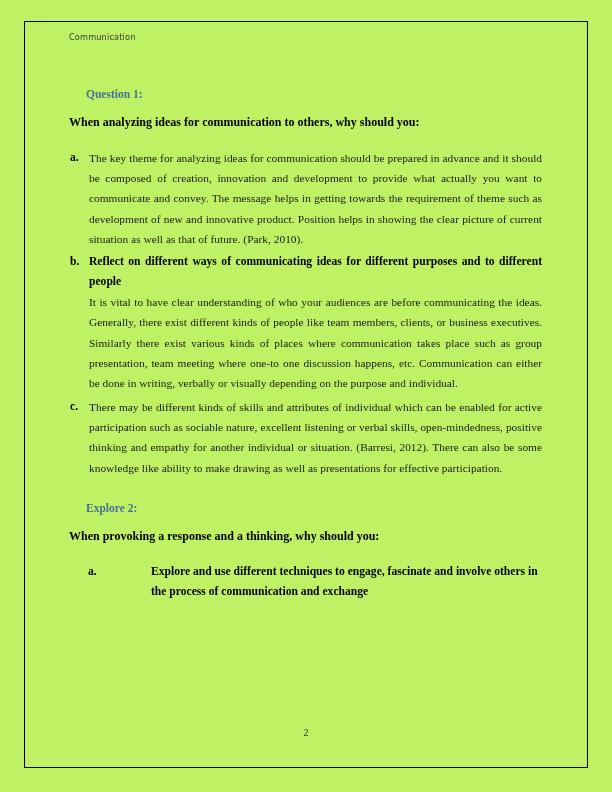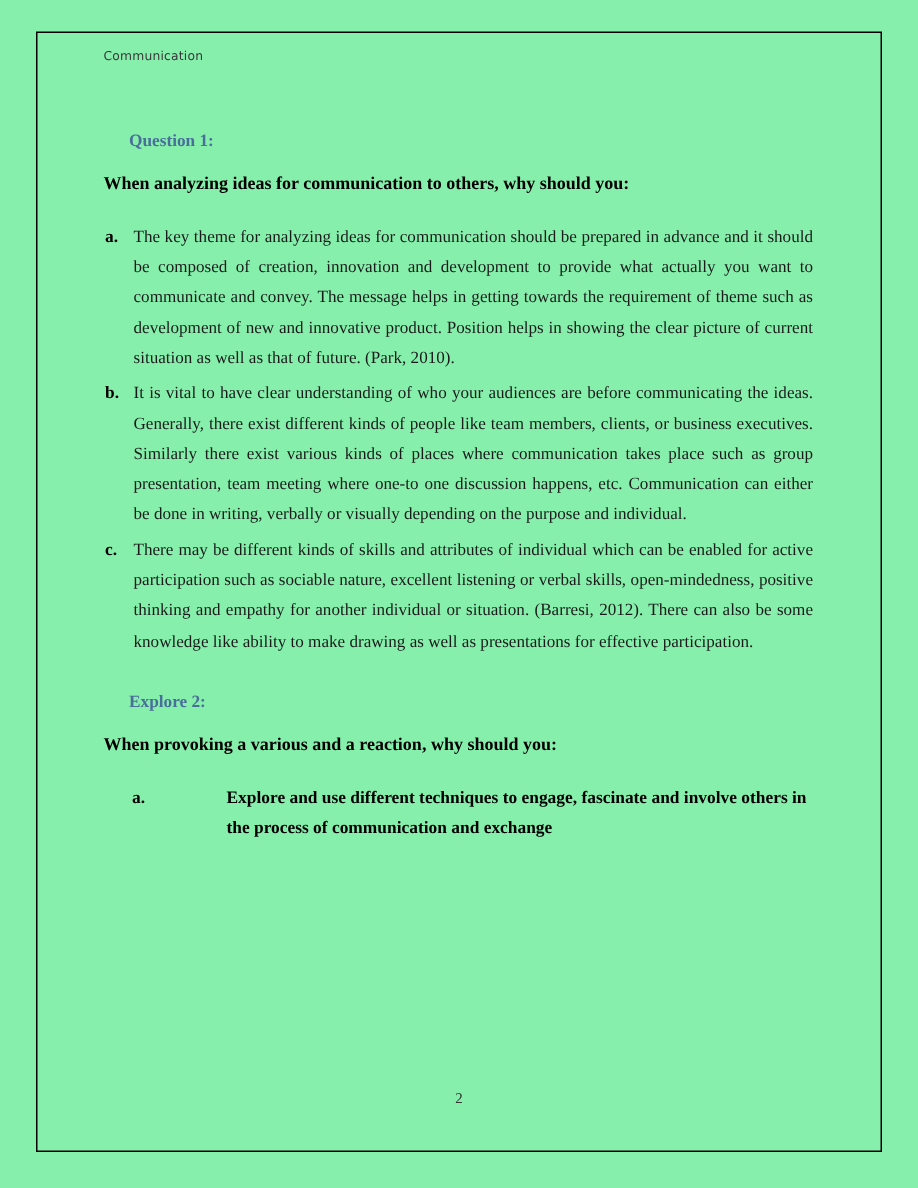--- a/index.html
+++ b/index.html
@@ -4,21 +4,21 @@
 <style>
   html, body {
     margin: 0;
     padding: 0;
     background: #ffffff;
   }
   .page {
     position: relative;
     width: 612px;
     height: 792px;
-    background: #86efac;
+    background: #bef264;
     overflow: hidden;
     box-sizing: border-box;
   }
   .page-border {
     position: absolute;
     left: 24px;
     top: 21px;
     width: 564px;
     height: 747px;
     border: 1px solid #000000;
@@ -129,34 +129,35 @@
       <div class="q-heading">Question 1:</div>
       <div class="q-subheading">When analyzing ideas for communication to others, why should you:</div>
 
       <div class="item level1">
         <span class="marker">a.</span>
         <p class="body-para">The key theme for analyzing ideas for communication should be prepared in advance and it should be composed of creation, innovation and development to provide what actually you want to communicate and convey. The message helps in getting towards the requirement of theme such as development of new and innovative product. Position helps in showing the clear picture of current situation as well as that of future. (Park, 2010).</p>
       </div>
 
       <div class="item level1">
         <span class="marker">b.</span>
+        <p class="item-title">Reflect on different ways of communicating ideas for different purposes and to different people</p>
         <p class="body-para">It is vital to have clear understanding of who your audiences are before communicating the ideas. Generally, there exist different kinds of people like team members, clients, or business executives. Similarly there exist various kinds of places where communication takes place such as group presentation, team meeting where one-to one discussion happens, etc. Communication can either be done in writing, verbally or visually depending on the purpose and individual.</p>
       </div>
 
       <div class="item level1">
         <span class="marker">c.</span>
         <p class="body-para">There may be different kinds of skills and attributes of individual which can be enabled for active participation such as sociable nature, excellent listening or verbal skills, open-mindedness, positive thinking and empathy for another individual or situation. (Barresi, 2012). There can also be some knowledge like ability to make drawing as well as presentations for effective participation.</p>
       </div>
     </div>
 
     <div class="spacer-q2"></div>
 
     <div>
       <div class="q-heading">Explore 2:</div>
-      <div class="q-subheading">When provoking a various and a reaction, why should you:</div>
+      <div class="q-subheading">When provoking a response and a thinking, why should you:</div>
 
       <div class="item level2">
         <span class="marker">a.</span>
         <p class="item-title nojustify">Explore and use different techniques to engage, fascinate and involve others in the process of communication and exchange</p>
       </div>
     </div>
 
   </div>
 
   <div class="footer-pagenum">2</div>

